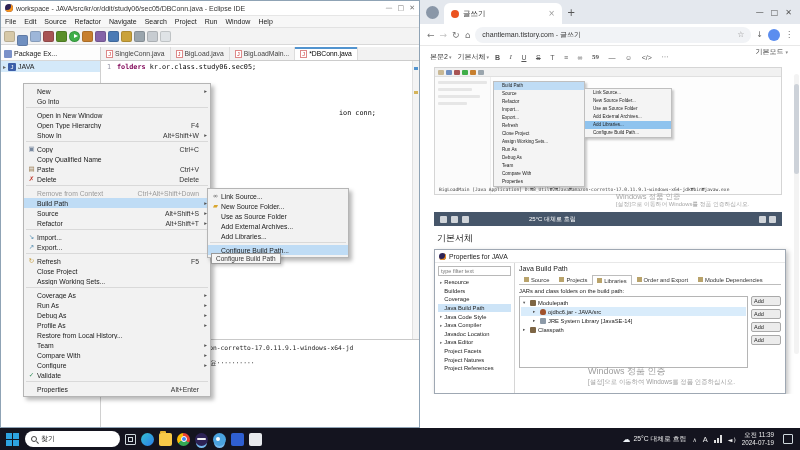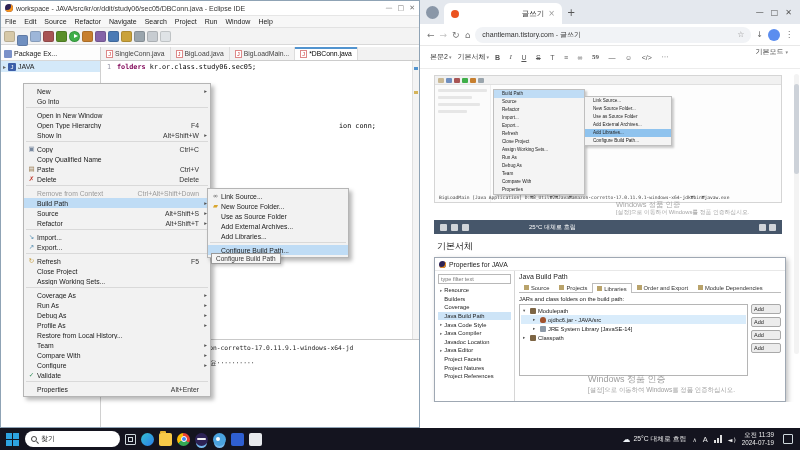--- a/index.html
+++ b/index.html
@@ -33,21 +33,21 @@
   .prj{width:8px;height:8px;background:#3b5ea8;color:#fff;font-size:6px;line-height:8px;text-align:center;border-radius:1px;}
   .e-editor{flex:1;display:flex;flex-direction:column;min-width:0;}
   .e-tabs{height:14px;display:flex;background:#f2f2f2;border-bottom:1px solid #ccc;font-size:6.8px;color:#444;}
   .e-tab{display:flex;align-items:center;gap:2px;padding:0 5px;border-right:1px solid #ddd;white-space:nowrap;}
   .e-tab.active{background:#fff;color:#000;box-shadow:inset 0 2px 0 #5294cf;}
   .jico{width:7px;height:8px;background:#fff;border:1px solid #d88;color:#c33;font-size:5.5px;line-height:7px;text-align:center;}
   .e-code{flex:1;position:relative;font-family:"DejaVu Sans Mono","Liberation Mono",monospace;font-size:6.8px;background:#fff;}
   .gutter{position:absolute;left:0;top:2px;width:13px;text-align:right;padding-right:3px;color:#99a;}
   .codeline{position:absolute;left:16px;top:2px;color:#000;white-space:nowrap;}
   .kw{color:#7f0055;font-weight:bold;}
-  .codefrag{position:absolute;left:238px;top:61px;color:#000;}
+  .codefrag{position:absolute;left:238px;top:48px;color:#000;}
   .e-vscroll{position:absolute;right:0;top:0;bottom:0;width:7px;background:#f4f4f4;border-left:1px solid #e0e0e0;}
   .mk1,.mk2{position:absolute;right:1px;width:4px;height:3px;display:block;}
   .mk1{top:6px;background:#5294cf;} .mk2{top:30px;background:#d5b45a;}
   .e-console{height:88px;border-top:1px solid #c9c9c9;font-family:"DejaVu Sans Mono","Liberation Mono",monospace;font-size:6.3px;color:#222;padding:4px 2px;overflow:hidden;background:#fff;}
   .c1,.c2{white-space:nowrap;}
   .c2{margin-top:8px;}
 
   
   .cmenu{position:absolute;left:22px;top:82px;width:188px;background:#f2f2f2;border:1px solid #b5b5b5;box-shadow:3px 3px 4px rgba(0,0,0,.28);padding:2px 0;font-size:6.8px;color:#1a1a1a;z-index:5;}
   .mrow{display:flex;align-items:center;height:10px;padding:0 3px 0 2px;position:relative;}
@@ -72,21 +72,21 @@
   .mi-ic.folder::before{content:"▰";color:#d9a62e;}
   .smenu{position:absolute;left:206px;top:187px;width:142px;background:#f2f2f2;border:1px solid #b5b5b5;box-shadow:3px 3px 4px rgba(0,0,0,.28);padding:2px 0;font-size:6.8px;color:#1a1a1a;z-index:6;}
   .etooltip{position:absolute;left:210px;top:252px;background:#f5f5f5;border:1px solid #999;padding:1px 4px;font-size:6.5px;color:#333;box-shadow:2px 2px 3px rgba(0,0,0,.2);z-index:7;}
 
   
   .browser{position:absolute;left:420px;top:0;width:380px;height:428px;background:#fff;}
   .b-tabs{height:24px;background:#e4e8ee;display:flex;align-items:center;padding:3px 6px 0 6px;gap:5px;}
   .b-avatar{width:13px;height:13px;border-radius:50%;background:#8a97a8;margin-bottom:3px;flex:0 0 auto;}
   .b-tab{height:21px;background:#fff;border-radius:6px 6px 0 0;display:flex;align-items:center;gap:4px;padding:0 7px;width:118px;font-size:7.5px;color:#333;}
   .b-fav{width:8px;height:8px;border-radius:50%;background:#eb531f;flex:0 0 auto;}
-  .b-tab-title{flex:1;white-space:nowrap;overflow:hidden;text-align:right;}
+  .b-tab-title{flex:1;white-space:nowrap;overflow:hidden;}
   .b-tab-x{color:#999;font-size:8px;}
   .b-newtab{color:#555;font-size:10px;margin-bottom:3px;}
   .b-winctl{margin-left:auto;display:flex;gap:7px;color:#555;font-size:8px;margin-bottom:3px;padding-right:2px;}
   .b-addr{height:22px;display:flex;align-items:center;gap:5px;padding:0 7px;background:#fff;border-bottom:1px solid #e8e8e8;color:#666;}
   .nav-ic{font-size:9px;color:#777;}
   .nav-ic.fwd{color:#c4c4c4;}
   .url-pill{flex:1;height:16px;background:#f1f3f6;border-radius:9px;display:flex;align-items:center;gap:4px;padding:0 7px;font-size:7px;color:#333;min-width:0;}
   .url-text{flex:1;white-space:nowrap;overflow:hidden;}
   .star{color:#8a8a8a;font-size:8px;}
   .b-right-ic{color:#666;font-size:8px;}
@@ -95,21 +95,21 @@
   .ft{display:flex;align-items:center;gap:1px;white-space:nowrap;}
   .ft .dd{visibility:hidden;font-size:5px;color:#888;font-style:normal;font-family:"DejaVu Sans",sans-serif;}
   .ft .dd.show{visibility:visible;}
   .ft.bold-button span{font-weight:bold;}
   .ft.italic-button span{font-style:italic;font-family:"Liberation Serif",serif;}
   .ft.underline-button span{text-decoration:underline;}
   .ft.strikethrough-button span{text-decoration:line-through;}
   .ft.quote-button span{font-family:"Liberation Serif",serif;font-weight:bold;}
   .ft.paragraph-style-select,.ft.font-family-select{color:#333;}
   .b-mode{margin-left:auto;display:flex;align-items:center;gap:2px;color:#333;}
-  .b-content{position:absolute;top:70px;left:0;right:0;height:332px;overflow:hidden;background:#fff;text-decoration:underline;}
+  .b-content{position:absolute;top:62px;left:0;right:0;height:332px;overflow:hidden;background:#fff;text-decoration:underline;}
   .b-scroll{position:absolute;right:1px;top:74px;width:5px;height:280px;background:#f3f3f3;border-radius:3px;z-index:9;}
   .b-scroll::after{content:"";position:absolute;left:0;right:0;top:10px;height:90px;background:#cdd2d9;border-radius:3px;}
 
   
   .shot1{position:absolute;left:14px;top:5px;width:348px;height:128px;border:1px solid #d5d5d5;background:#fdfdfd;overflow:hidden;}
   .s1-toolbar{height:9px;background:#f1f1f1;border-bottom:1px solid #e0e0e0;display:flex;gap:2px;align-items:center;padding:0 3px;}
   .s1-toolbar i{width:6px;height:5px;border-radius:1px;display:block;}
   .s1-toolbar i:nth-child(1){background:#c9b894;} .s1-toolbar i:nth-child(2){background:#6f8fc0;}
   .s1-toolbar i:nth-child(3){background:#a85454;} .s1-toolbar i:nth-child(4){background:#3fae49;}
   .s1-toolbar i:nth-child(5){background:#c77f2e;} .s1-toolbar i:nth-child(6){background:#9aa5ad;}

